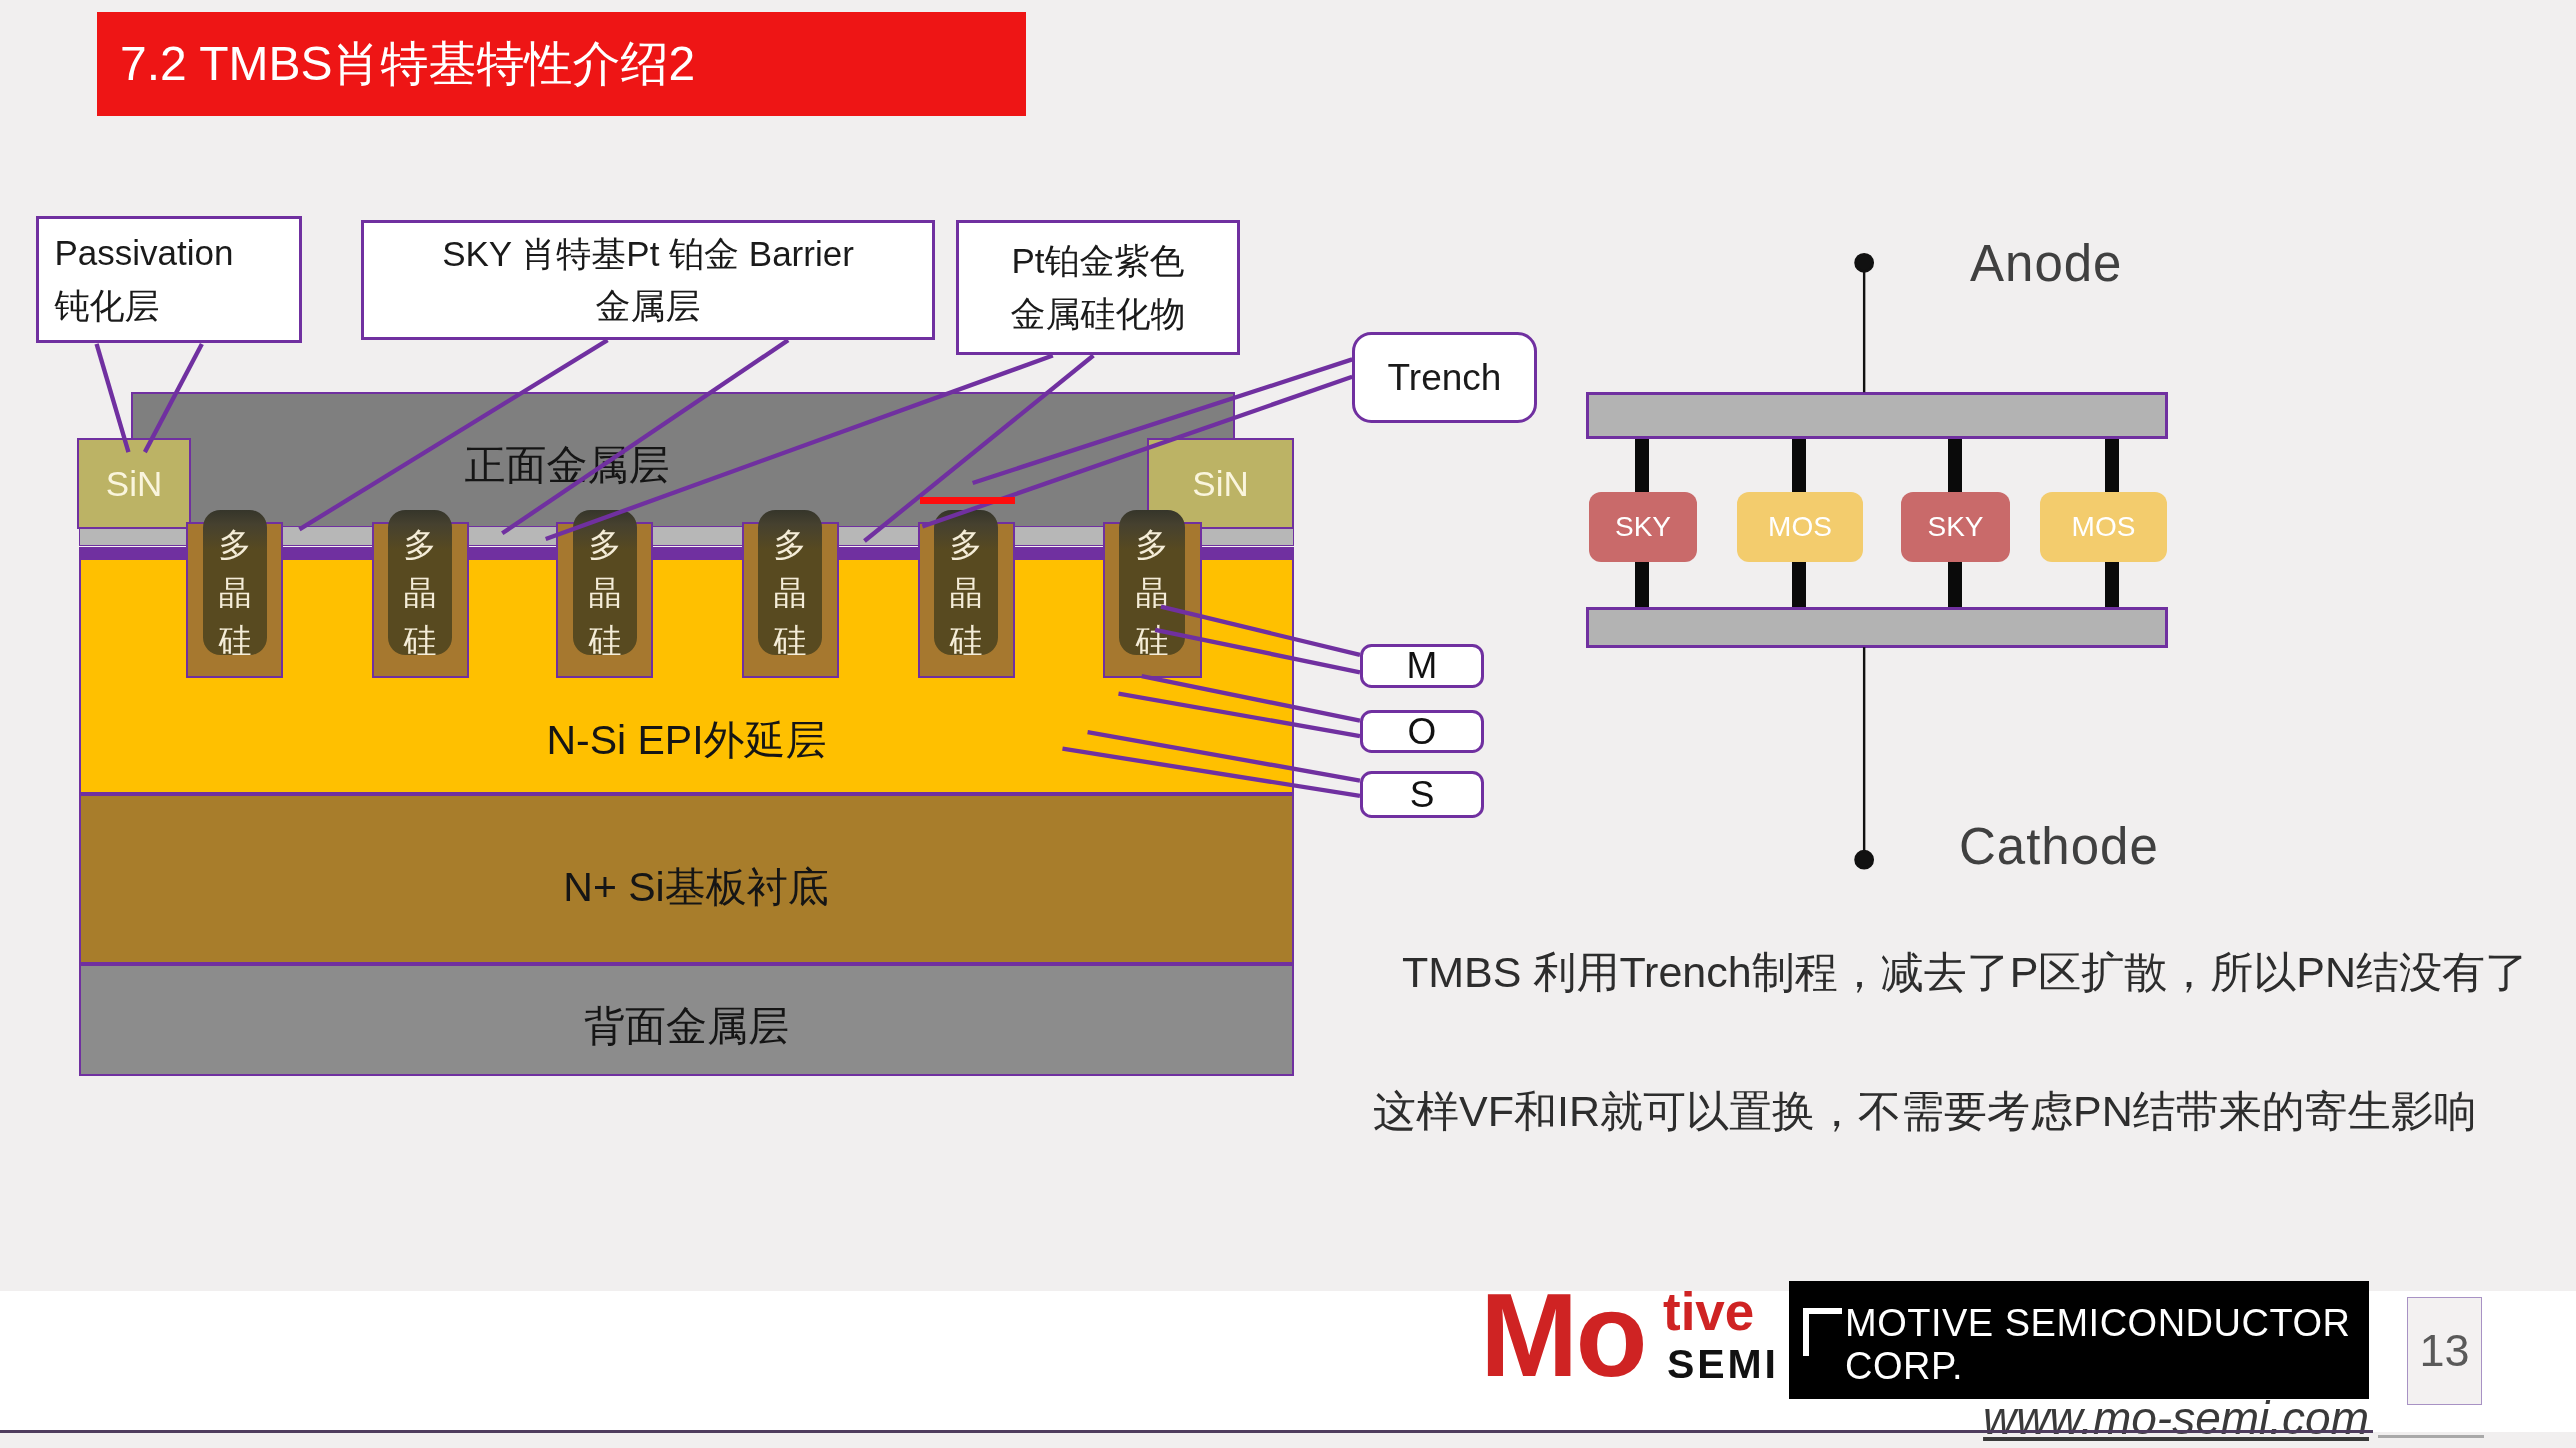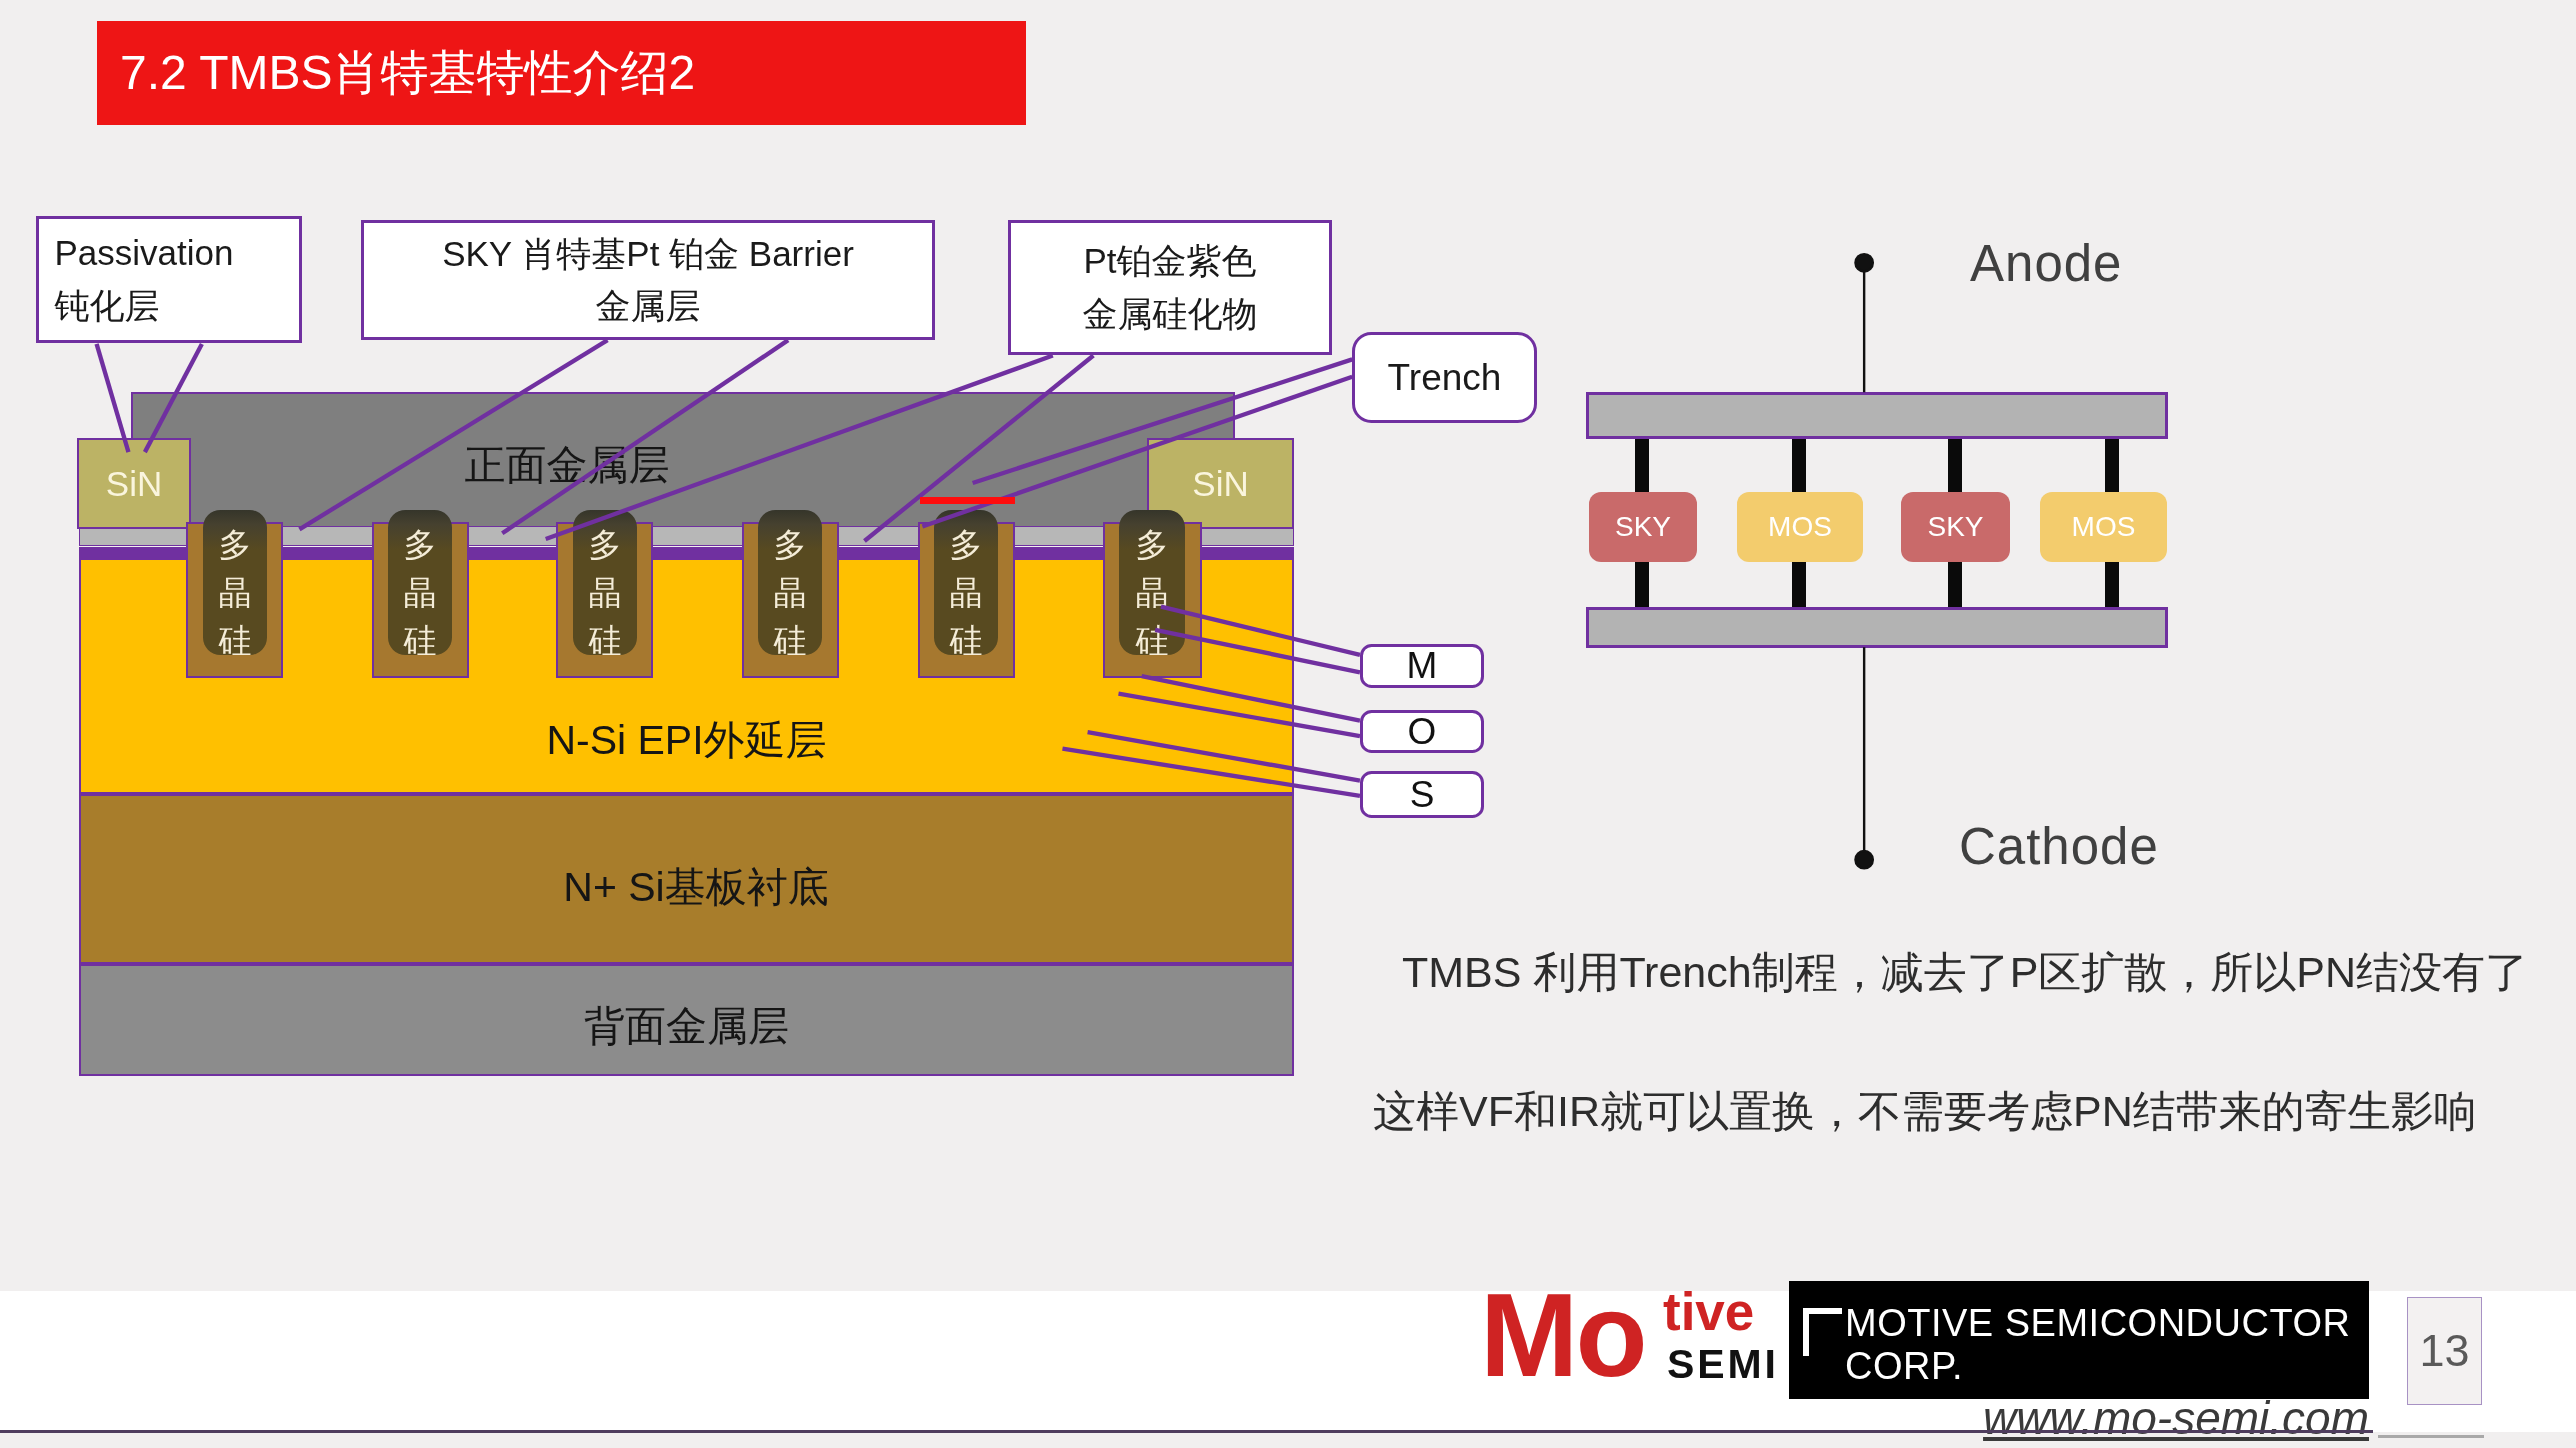--- a/index.html
+++ b/index.html
@@ -71,21 +71,21 @@
   .page-box {
     background:#f3f1f1; border:1.9px solid #a892c4; color:#595959; font-size:45px;
     display:flex; align-items:center; justify-content:center; box-sizing:border-box; z-index:3;
   }
   svg.overlay { z-index:20; pointer-events:none; }
   .red-mark { background:#ff0d0d; z-index:21; }
 </style>
 </head>
 <body>
 
-<div class="abs title-bar" style="left:97px;top:21px;width:929px;height:104px;">
+<div class="abs title-bar" style="left:97px;top:12px;width:929px;height:104px;">
   <span>7.2 TMBS肖特基特性介绍2</span>
 </div>
 
 <div class="abs layer" style="left:131px;top:392px;width:1104px;height:136px;background:#7f7f7f;">
   <div class="layer-label" style="top:44px;right:232px;">正面金属层</div>
 </div>
 
 <div class="abs" style="left:79px;top:526px;width:1215px;height:20px;background:#b7b7b7;border:1.9px solid #7030A0;box-sizing:border-box;z-index:8;"></div>
 <div class="abs" style="left:79px;top:547px;width:1215px;height:11.6px;background:#7030A0;z-index:8;"></div>
 
@@ -135,21 +135,21 @@
 <div class="abs red-mark" style="left:920px;top:497px;width:95px;height:6.8px;"></div>
 
 <div class="abs callout" style="left:36px;top:216px;width:266px;height:127px;align-items:flex-start;padding-left:15.5px;text-align:left;">
   <div>Passivation</div>
   <div>钝化层</div>
 </div>
 <div class="abs callout" style="left:361px;top:220px;width:574px;height:120px;">
   <div>SKY 肖特基Pt 铂金 Barrier</div>
   <div>金属层</div>
 </div>
-<div class="abs callout" style="left:1008px;top:220px;width:324px;height:135px;">
+<div class="abs callout" style="left:956px;top:220px;width:284px;height:135px;">
   <div>Pt铂金紫色</div>
   <div>金属硅化物</div>
 </div>
 <div class="abs callout" style="left:1352px;top:284px;width:185px;height:91px;border-radius:19.3px;font-size:37px;margin-top:48px;">
   <div>Trench</div>
 </div>
 
 <div class="abs mos-tag" style="left:1360px;top:644px;width:124px;height:44px;">
   <span>M</span>
   </div>

